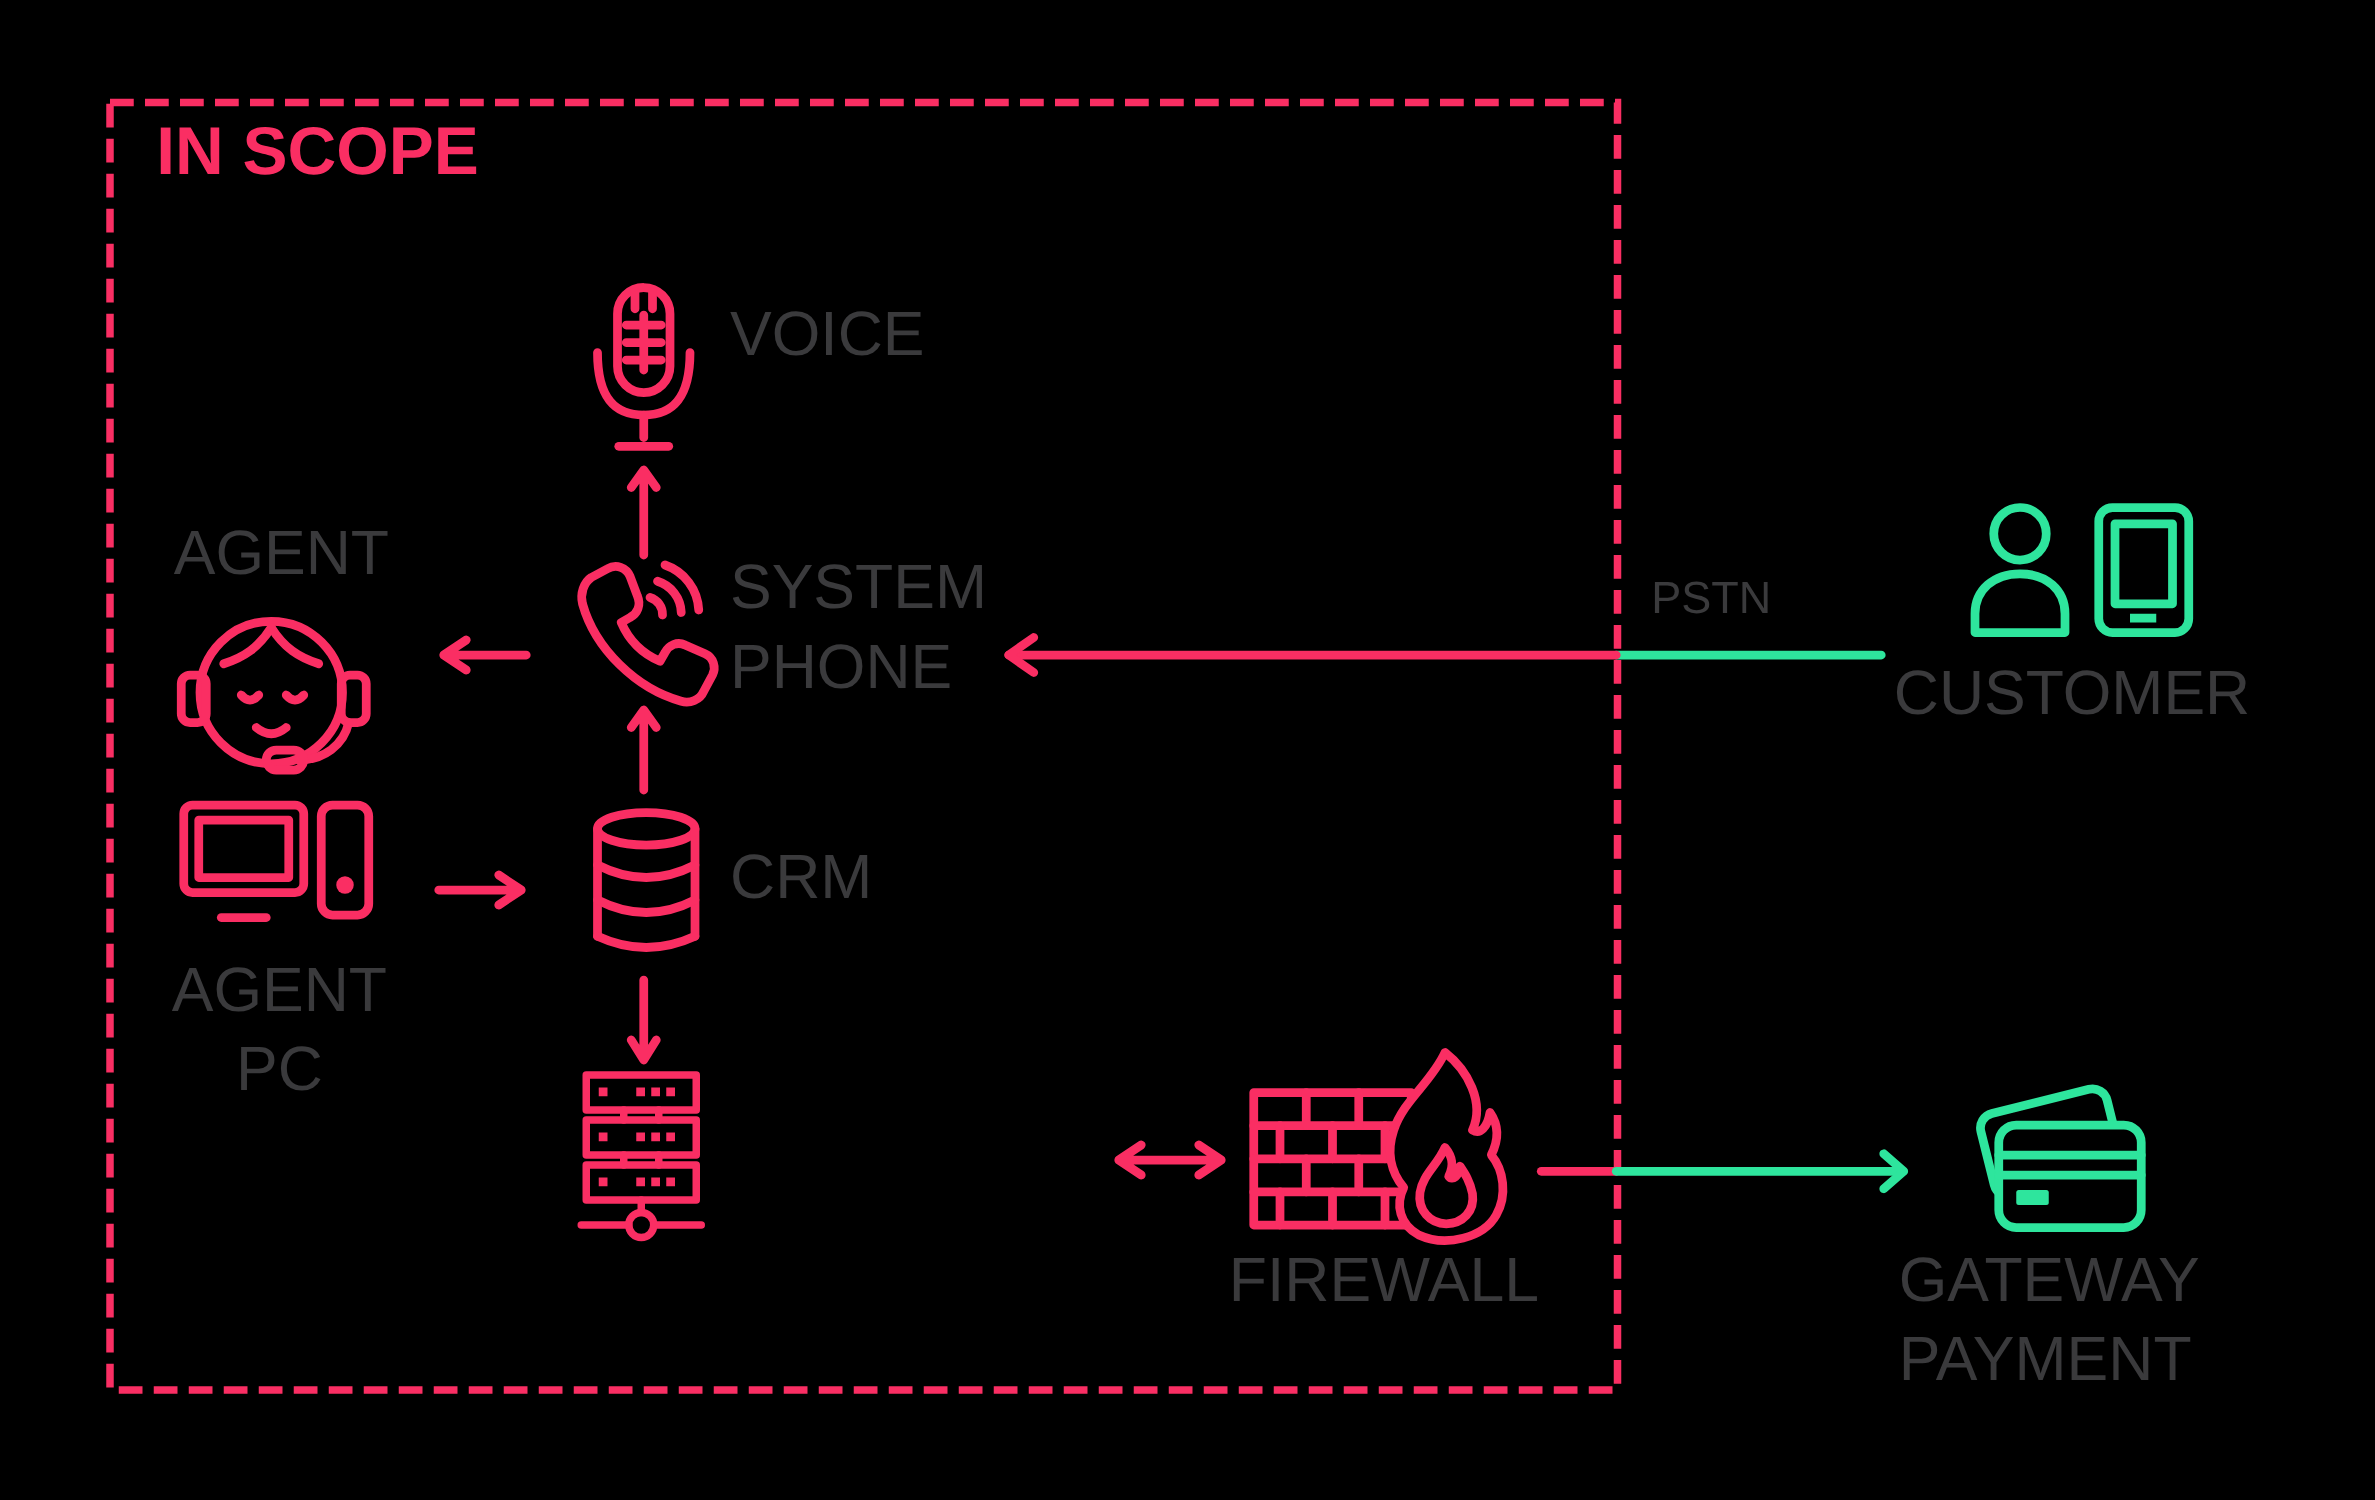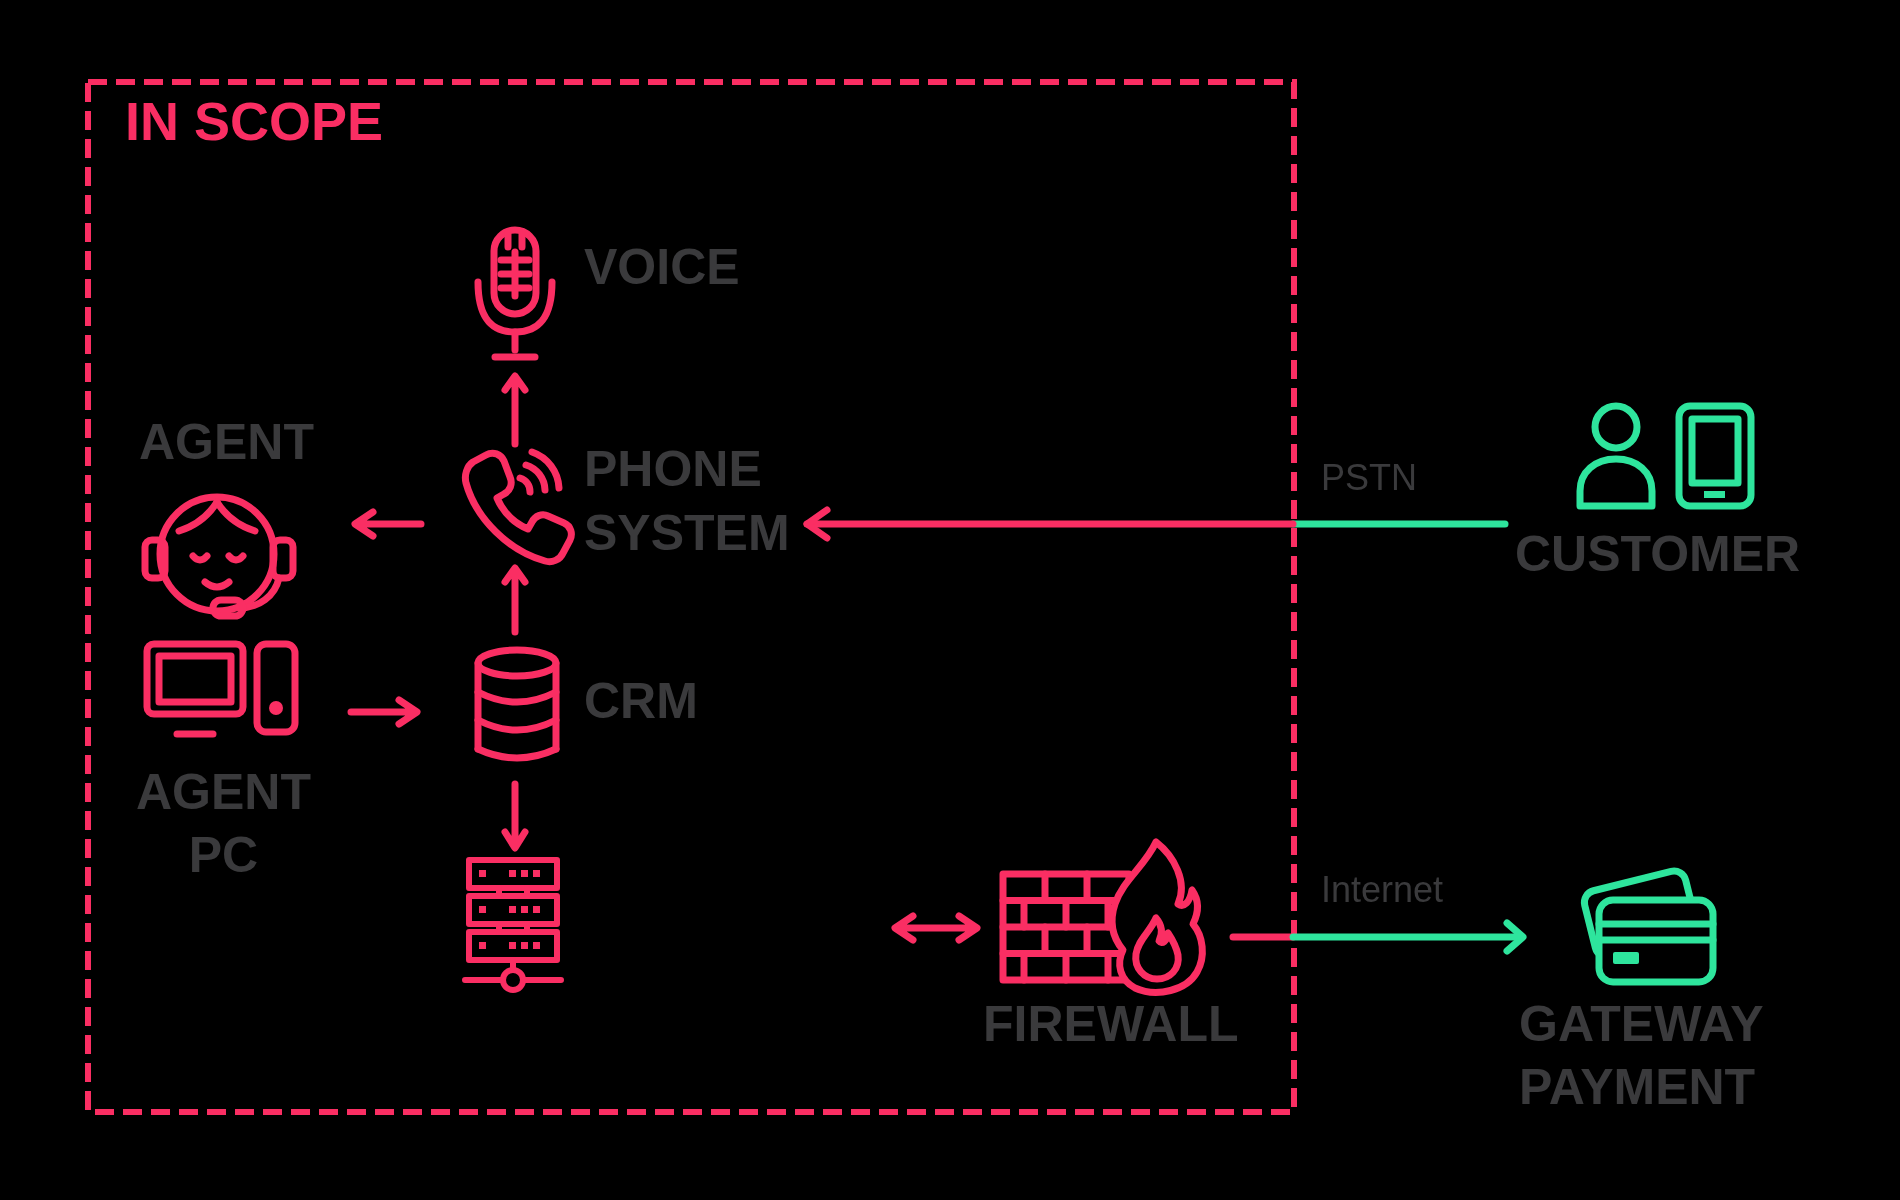--- a/index.html
+++ b/index.html
@@ -20,21 +20,21 @@
   .abs{position:absolute;}
   svg{display:block;overflow:visible;}
   .stroke{fill:none;stroke:currentColor;stroke-width:7;stroke-linecap:round;stroke-linejoin:round;}
   .stroke6{fill:none;stroke:currentColor;stroke-width:6;stroke-linecap:round;stroke-linejoin:round;}
   .fillc{fill:currentColor;stroke:none;}
   .mask{fill:var(--bg);stroke:currentColor;stroke-width:7;stroke-linecap:round;stroke-linejoin:round;}
   .pink{color:var(--pink);}
   .green{color:var(--green);}
   .node-label{
     position:absolute;color:var(--label);
-    font-weight:bold;font-size:50px;line-height:63px;white-space:nowrap;
+    font-weight:normal;font-size:50px;line-height:63px;white-space:nowrap;
   }
   .link-label{
     position:absolute;color:var(--label);
     font-weight:400;font-size:36px;line-height:56px;white-space:nowrap;
   }
   .scope-label{
     position:absolute;color:var(--pink);
     font-weight:bold;font-size:54px;line-height:58px;white-space:nowrap;
   }
   .center{text-align:center;}
@@ -69,22 +69,22 @@
   <svg class="abs pink" style="left:432px;top:444px;" width="130" height="122" viewBox="0 0 130 122">
     <path class="stroke" d="M20 18 L33 11 C40 7 48 10 51 17 L57 33 C60 40 57 47 51 50 L44 54
                              C50 68 61 79 75 85 L79 78 C82 72 89 69 95 72 L111 79
                              C118 82 120 90 117 96 L110 109 C107 116 99 119 92 117
                              C56 107 23 75 13 39 C11 31 14 22 20 18 Z"></path>
     <path class="stroke" d="M67 34 A14 14 0 0 1 77 48"></path>
     <path class="stroke" d="M73 21 A27 27 0 0 1 92 46"></path>
     <path class="stroke" d="M79 8 A40 40 0 0 1 106 44"></path>
   </svg>
   <div class="node-label" style="left:563px;top:437px;line-height:64px;">
+    <div>SYSTEM</div>
     <div>PHONE</div>
-    <div>SYSTEM</div>
   </div>
 
   <svg class="abs pink" style="left:326px;top:502px;" width="78" height="44" viewBox="0 0 78 44">
     <path class="stroke" d="M74 22 H10 M26 10 L8 22 L26 34"></path>
   </svg>
 
   <svg class="abs pink" style="left:480px;top:560px;" width="28" height="76" viewBox="0 0 28 76">
     <path class="stroke" d="M14 72 V10 M4 22 L14 8 L24 22"></path>
   </svg>
 
@@ -198,21 +198,20 @@
   </svg>
   <div class="node-label" style="left:1494px;top:523px;">
     <div>CUSTOMER</div>
   </div>
 
   <svg class="abs" style="left:1206px;top:914px;" width="305" height="46" viewBox="0 0 305 46">
     <path class="stroke pink" d="M6 23 H66"></path>
     <path class="stroke green" d="M66 23 H294"></path>
     <path class="stroke green" d="M280 9 L296 23 L280 37"></path>
   </svg>
-  <div class="link-label" style="left:1300px;top:862px;">Internet</div>
 
   <svg class="abs green" style="left:1544px;top:864px;" width="152" height="128" viewBox="0 0 152 128">
     <g transform="rotate(-14 76 52)">
       <rect class="mask" x="24" y="16" width="104" height="68" rx="12"></rect>
     </g>
     <rect class="mask" x="34" y="36" width="114" height="82" rx="14"></rect>
     <path class="stroke" d="M34 60 H148 M34 76 H148"></path>
     <rect class="fillc" x="48" y="88" width="26" height="12" rx="2"></rect>
   </svg>
   <div class="node-label" style="left:1498px;top:993px;">

